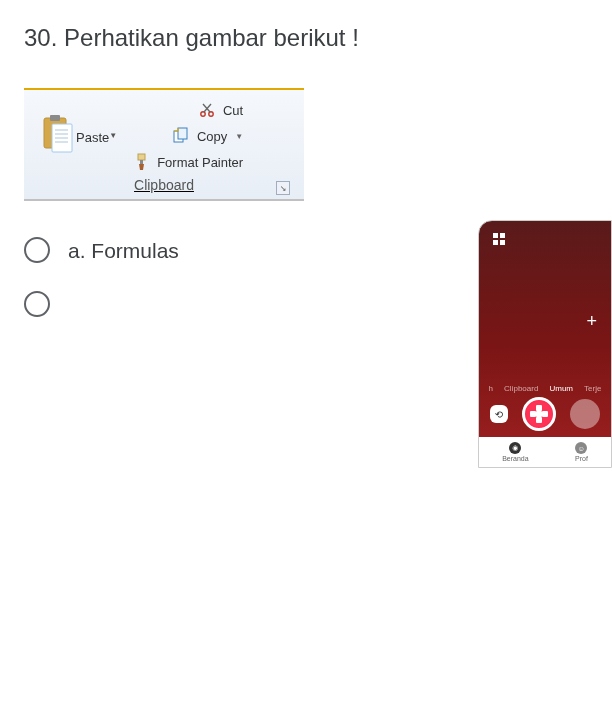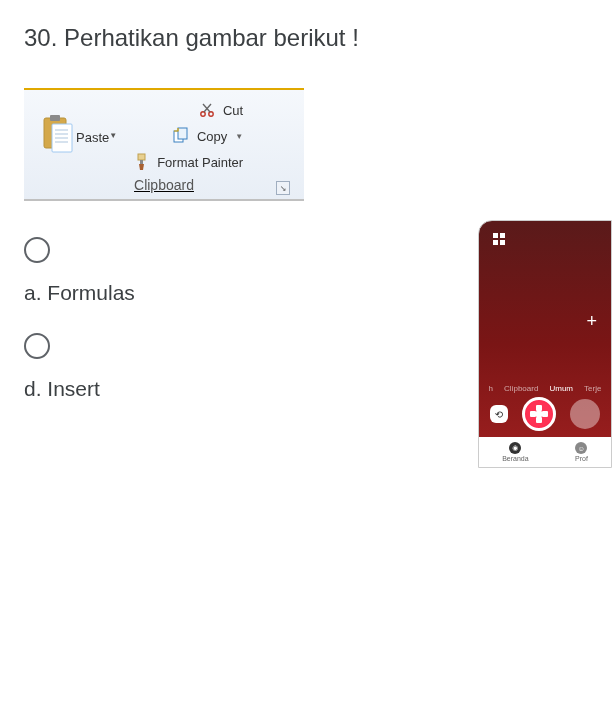--- a/index.html
+++ b/index.html
@@ -113,25 +113,24 @@
       align-items: center;
       justify-content: center;
       font-size: 8px;
       color: #555;
     }
     .options-list {
       margin-top: 36px;
     }
     .option-row {
       display: flex;
-      align-items: flex-start;
+      align-items: flex-end;
       gap: 18px;
       margin-bottom: 28px;
       cursor: pointer;
-      flex-direction: column;
     }
     .radio-circle {
       width: 26px;
       height: 26px;
       border: 2px solid #5f6368;
       border-radius: 50%;
       flex-shrink: 0;
     }
     .option-text {
       font-size: 21px;
@@ -321,21 +320,20 @@
       </div>
     </div>
 
     <div class="options-list">
       <div class="option-row">
         <div class="radio-circle"></div>
         <span class="option-text">a. Formulas</span>
       </div>
       <div class="option-row">
         <div class="radio-circle"></div>
-        <span class="option-text">d. Insert</span>
       </div>
     </div>
   </div>
 </div>
 
 <div class="side-widget">
   <div class="side-top-icon">
     <svg width="12" height="12" viewBox="0 0 12 12">
       <rect x="0" y="0" width="5" height="5" fill="#fff"></rect>
       <rect x="7" y="0" width="5" height="5" fill="#fff"></rect>

